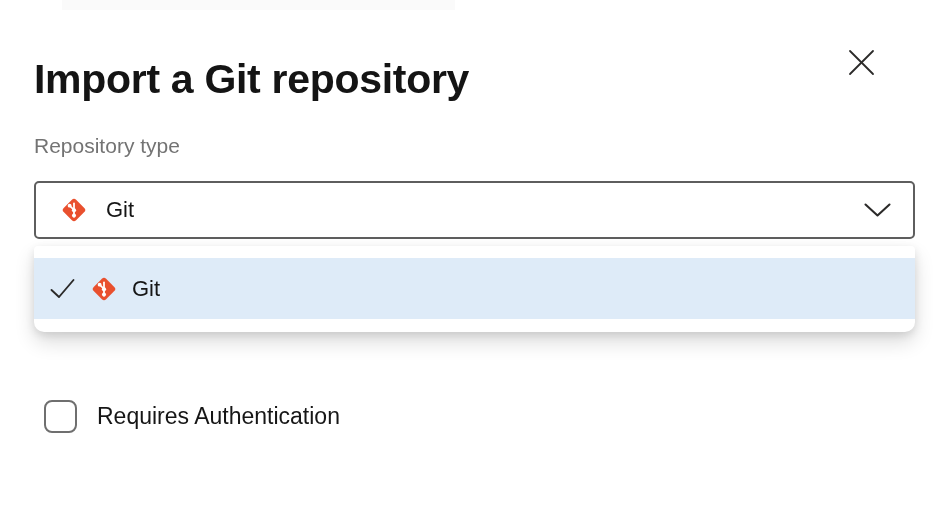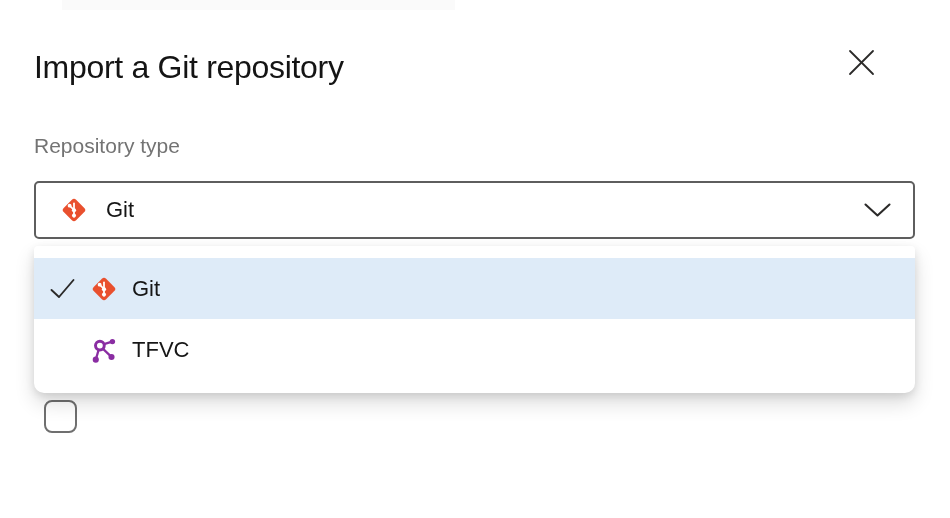--- a/index.html
+++ b/index.html
@@ -8,21 +8,21 @@
     background:#ffffff;
     font-family:"Liberation Sans", sans-serif;
     color:#161616;
   }
   .top-strip{
     position:absolute;left:62px;top:0;width:393px;height:10px;
     background:#fafafa;
   }
   .dialog-title{
     position:absolute;left:34px;top:26px;
-    font-size:32px;font-weight:400;letter-spacing:-0.3px;color:#141414;
+    font-size:41px;font-weight:700;letter-spacing:-0.3px;color:#141414;
     line-height:1.3;
   }
   .close-btn{
     position:absolute;left:843px;top:44px;width:36px;height:36px;
     display:flex;align-items:center;justify-content:center;
     background:transparent;border:none;cursor:pointer;padding:0;
   }
   .field-label{
     position:absolute;left:34px;top:134px;
     font-size:21px;color:#737373;
@@ -111,33 +111,19 @@
         <line x1="16" y1="8.4" x2="16" y2="23.6" stroke="#ffffff" stroke-width="2" stroke-linecap="round"></line>
         <line x1="11" y1="11" x2="16" y2="16" stroke="#ffffff" stroke-width="2" stroke-linecap="round"></line>
         <circle cx="11" cy="11" r="2.2" fill="#ffffff"></circle>
         <circle cx="16" cy="16.4" r="2.4" fill="#ffffff"></circle>
         <circle cx="16" cy="22.4" r="2.3" fill="#ffffff"></circle>
       </svg>
     </span>
     <span class="opt-label">Git</span>
   </div>
 
-  <div class="option">
-    <span class="check-slot"></span>
-    <span class="opt-icon">
-      <svg width="28" height="28" viewBox="0 0 32 32" fill="none">
-        <line x1="15" y1="9.6" x2="23.5" y2="7" stroke-width="2.6" stroke="#8a2da2"></line>
-        <line x1="14.6" y1="14.4" x2="23" y2="22.4" stroke-width="2.6" stroke="#8a2da2"></line>
-        <line x1="9.8" y1="16" x2="7.2" y2="25" stroke-width="2.6" stroke="#8a2da2"></line>
-        <circle cx="11.3" cy="10.9" r="5" stroke-width="3.4" stroke="#8a2da2"></circle>
-        <circle cx="25.6" cy="6.4" r="3.1" fill="#8a2da2"></circle>
-        <circle cx="24.6" cy="24" r="3.5" fill="#8a2da2"></circle>
-        <circle cx="6.6" cy="27" r="3.5" fill="#8a2da2"></circle>
-      </svg>
-    </span>
-    <span class="opt-label">TFVC</span>
-  </div>
 
 </div>
 
 <div class="checkbox-row">
   <span class="checkbox" role="checkbox" aria-checked="false"></span>
+  <span class="checkbox-label">Requires Authentication</span>
 </div>
 
 </body></html>

